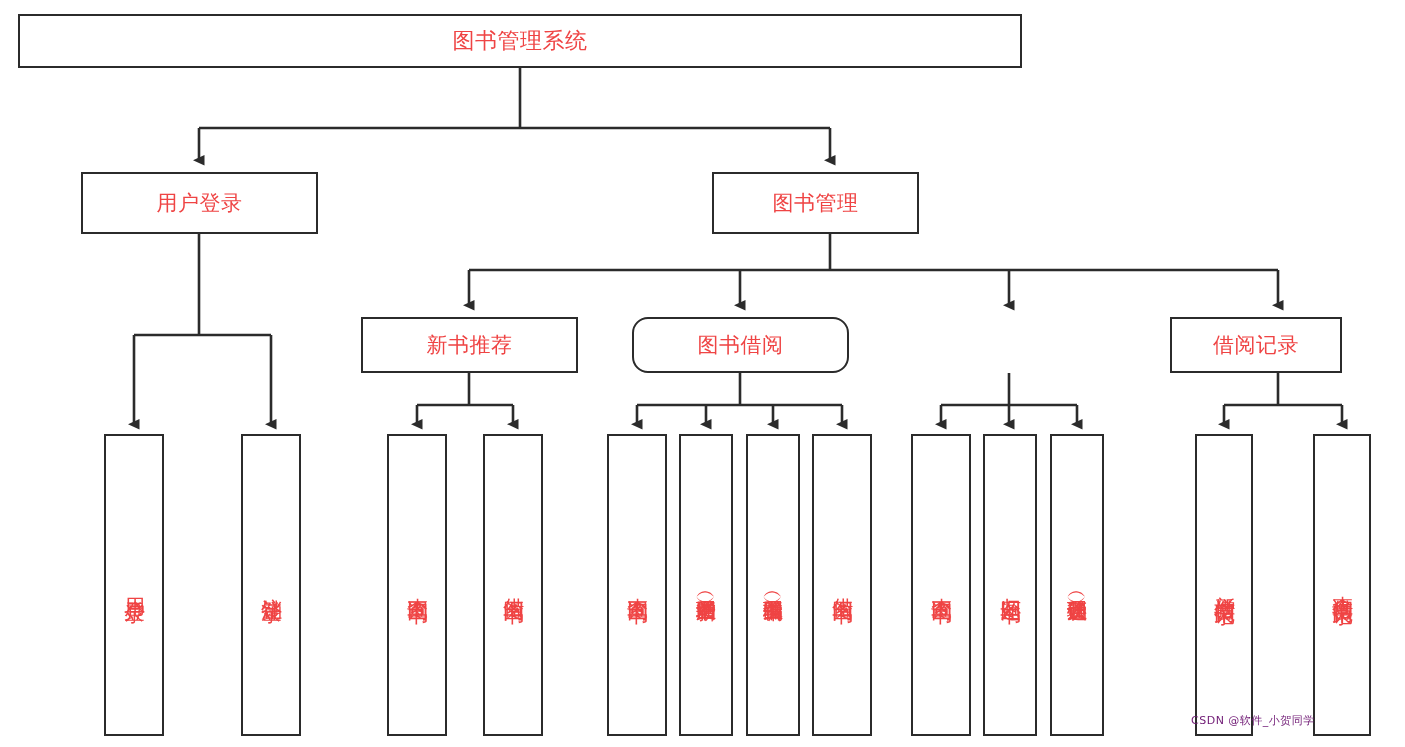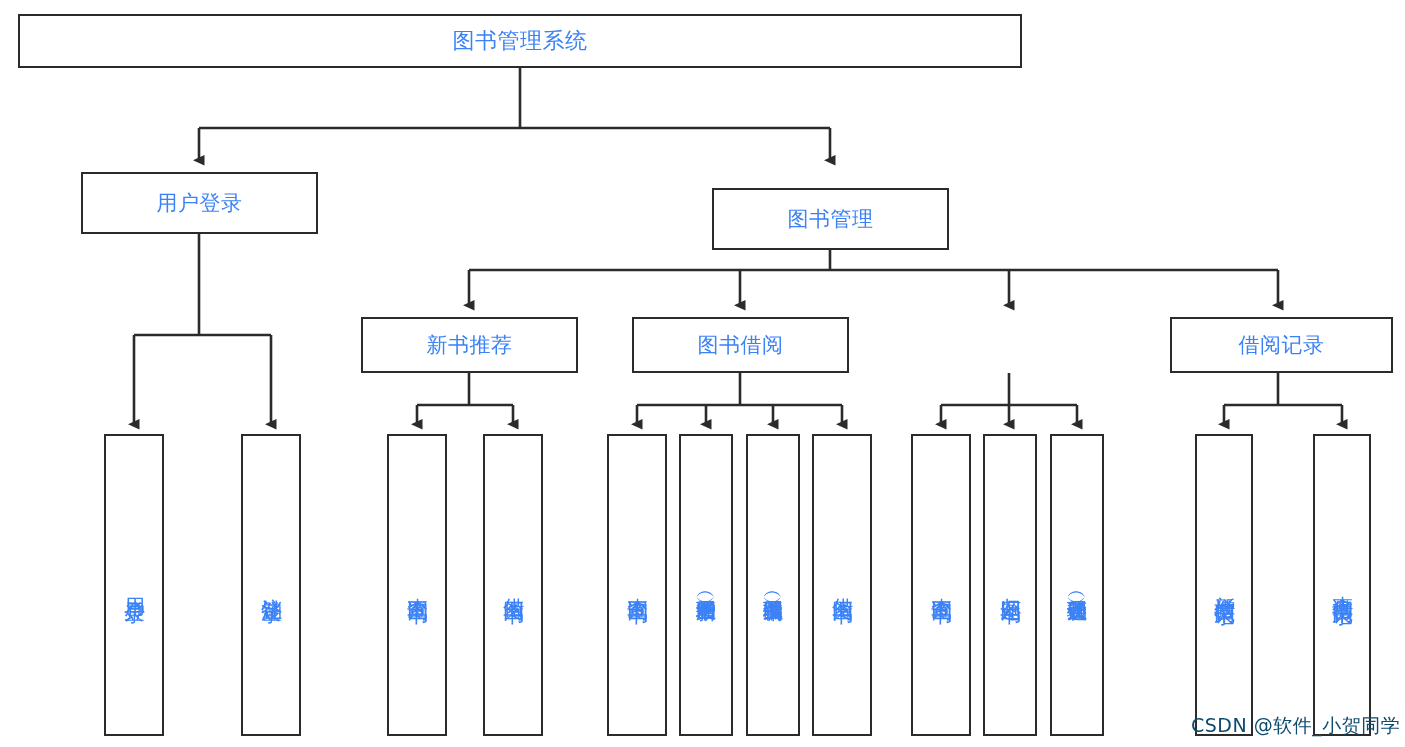--- a/index.html
+++ b/index.html
@@ -28,21 +28,21 @@
     pointer-events: none;
   }
   .node {
     position: absolute;
     box-sizing: border-box;
     border: 2px solid #2b2b2b;
     background: #ffffff;
     display: flex;
     align-items: center;
     justify-content: center;
-    color: #3b82f6;
+    color: #ef4444;
   }
   .node.horiz .label {
     font-size: 21px;
     line-height: 1.15;
     letter-spacing: 0.5px;
     white-space: nowrap;
   }
   .node.vert {
     align-items: center;
     justify-content: center;
@@ -59,22 +59,22 @@
   .node.vert.tight .label {
     font-size: 20px;
     letter-spacing: 0px;
     line-height: 1.26;
   }
   #root-node .label {
     font-size: 22px;
   }
   .watermark {
     position: absolute;
-    color: #0c4a6e;
-    font-size: 19px;
+    color: #701a75;
+    font-size: 11px;
     letter-spacing: 0.5px;
     white-space: nowrap;
     user-select: none;
   }
 </style>
 </head>
 <body>
 
 <div id="diagram-root">
 
@@ -128,31 +128,31 @@
     </g>
   </svg>
 
   <div class="node horiz" id="root-node" style="left:18px; top:14px; width:1004px; height:54px;">
     <span class="label">图书管理系统</span>
   </div>
 
   <div class="node horiz" style="left:81px; top:172px; width:237px; height:62px;">
     <span class="label">用户登录</span>
   </div>
-  <div class="node horiz" style="left:712px; top:172px; width:237px; height:62px;margin-top:16px;">
+  <div class="node horiz" style="left:712px; top:172px; width:207px; height:62px;">
     <span class="label">图书管理</span>
   </div>
 
   <div class="node horiz" style="left:361px; top:317px; width:217px; height:56px;align-items:center;">
     <span class="label">新书推荐</span>
   </div>
-  <div class="node horiz" style="left:632px; top:317px; width:217px; height:56px;">
+  <div class="node horiz" style="left:632px; top:317px; width:217px; height:56px;border-radius:16px;">
     <span class="label">图书借阅</span>
   </div>
-  <div class="node horiz" style="left:1170px; top:317px; width:223px; height:56px;">
+  <div class="node horiz" style="left:1170px; top:317px; width:172px; height:56px;">
     <span class="label">借阅记录</span>
   </div>
 
   <div class="node vert" style="left:104px; top:434px; width:60px; height:302px;">
     <span class="label">用户登录</span>
   </div>
   <div class="node vert" style="left:241px; top:434px; width:60px; height:302px;">
     <span class="label">注销登录</span>
   </div>
 

